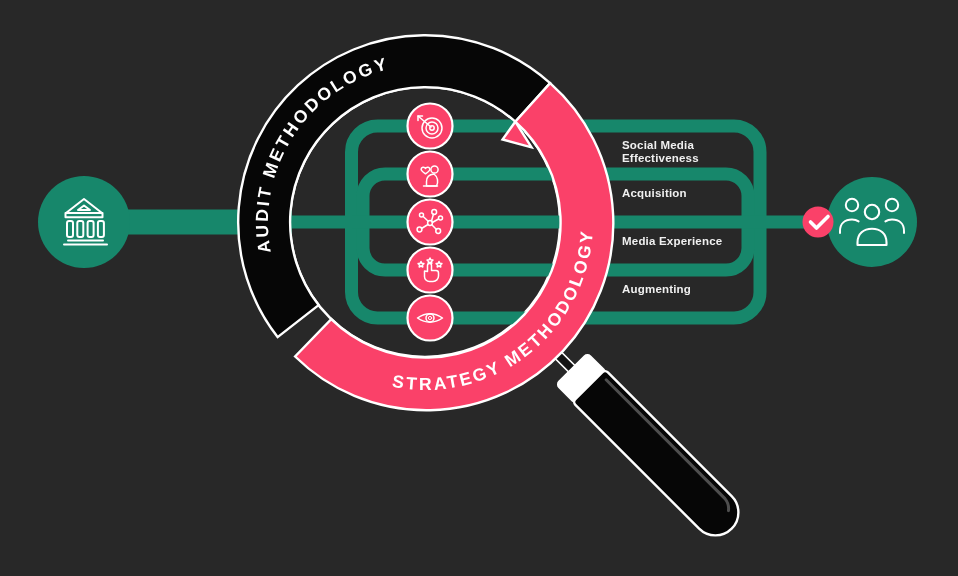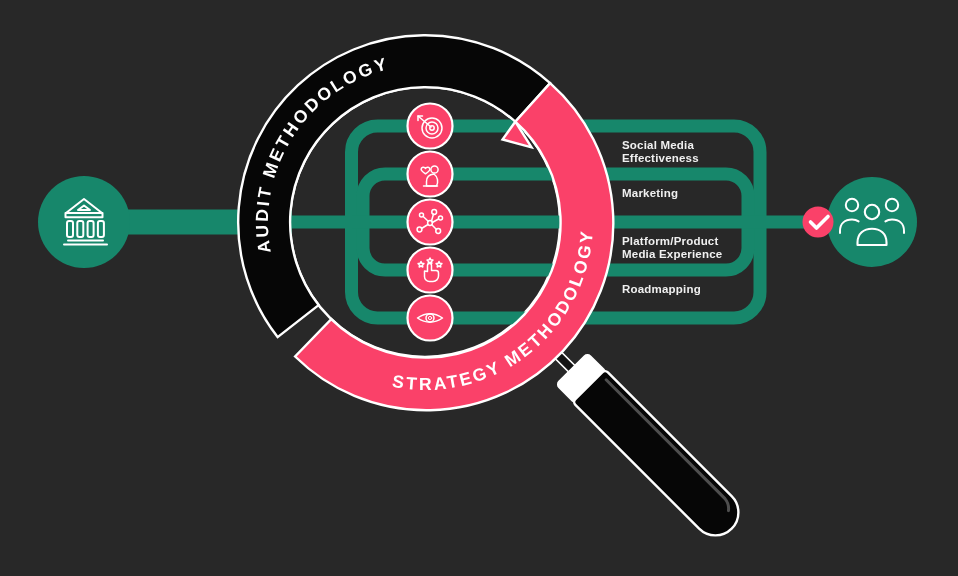--- a/index.html
+++ b/index.html
@@ -159,24 +159,23 @@
 </svg>
 
 <div class="labels">
   <div class="item-label" style="top:91px">
   </div>
   <div class="item-label" style="top:139px">
     <span>Social Media</span>
     <span>Effectiveness</span>
   </div>
   <div class="item-label" style="top:187px">
-    <span>Marketing</span>
+    <span>Acquisition</span>
   </div>
   <div class="item-label" style="top:235px">
-    <span>Platform/Product</span>
     <span>Media Experience</span>
   </div>
   <div class="item-label" style="top:283px">
-    <span>Roadmapping</span>
+    <span>Augmenting</span>
   </div>
 </div>
 
 </div>
 
 </body></html>

